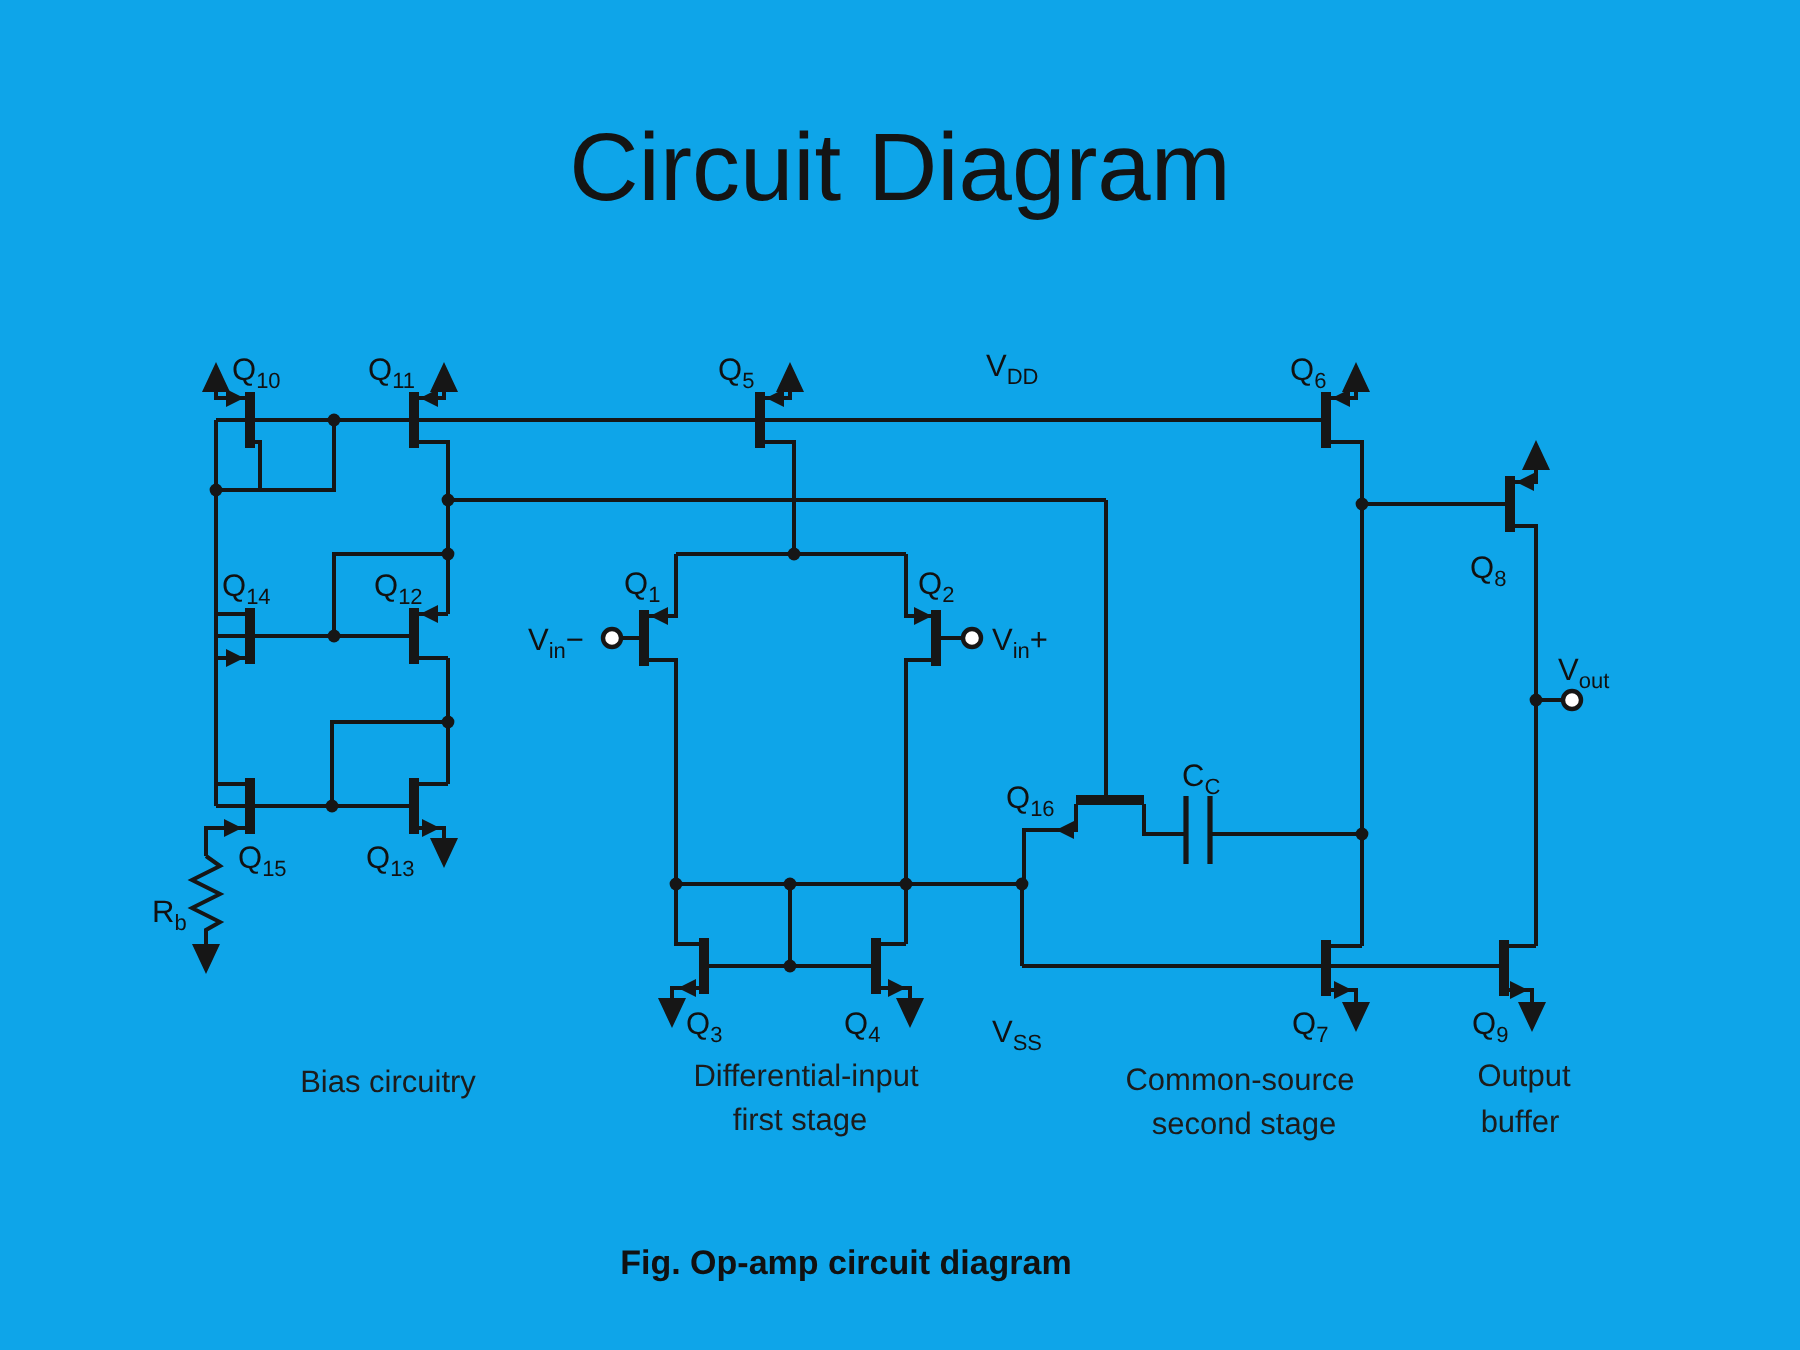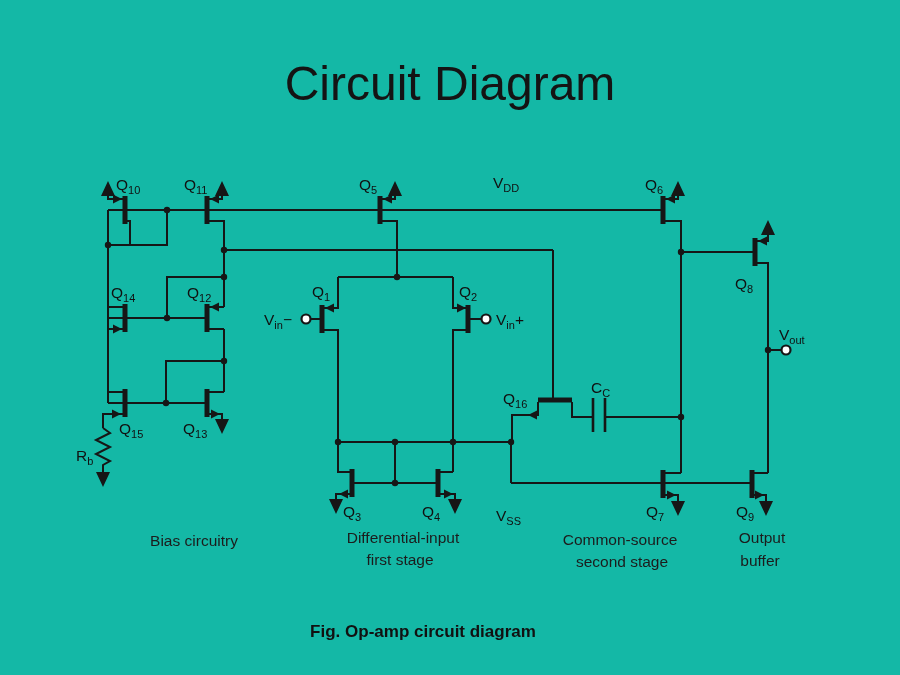--- a/index.html
+++ b/index.html
@@ -1,17 +1,17 @@
 <!DOCTYPE html>
 <html><head>
 <meta charset="utf-8">
 <style>
   html,body{margin:0;padding:0;background:#ffffff;}
   .slide{
-    position:relative;width:900px;height:675px;background:#14b8a6;overflow:hidden;
+    position:relative;width:900px;height:675px;background:#0ea5e9;overflow:hidden;
     font-family:"Liberation Sans",sans-serif;
   }
   svg{position:absolute;left:0;top:0;}
   .wire{fill:none;stroke:#161616;stroke-width:2;}
   .bar{fill:none;stroke:#161616;stroke-width:5;}
   .cap-plate{fill:none;stroke:#161616;stroke-width:2.6;}
   .solid{fill:#161616;stroke:none;}
   .dot{fill:#161616;stroke:none;}
   .term{fill:#ffffff;stroke:#161616;stroke-width:2.2;}
   .lbl{font-family:"Liberation Sans",sans-serif;font-size:15.5px;fill:#111;}

